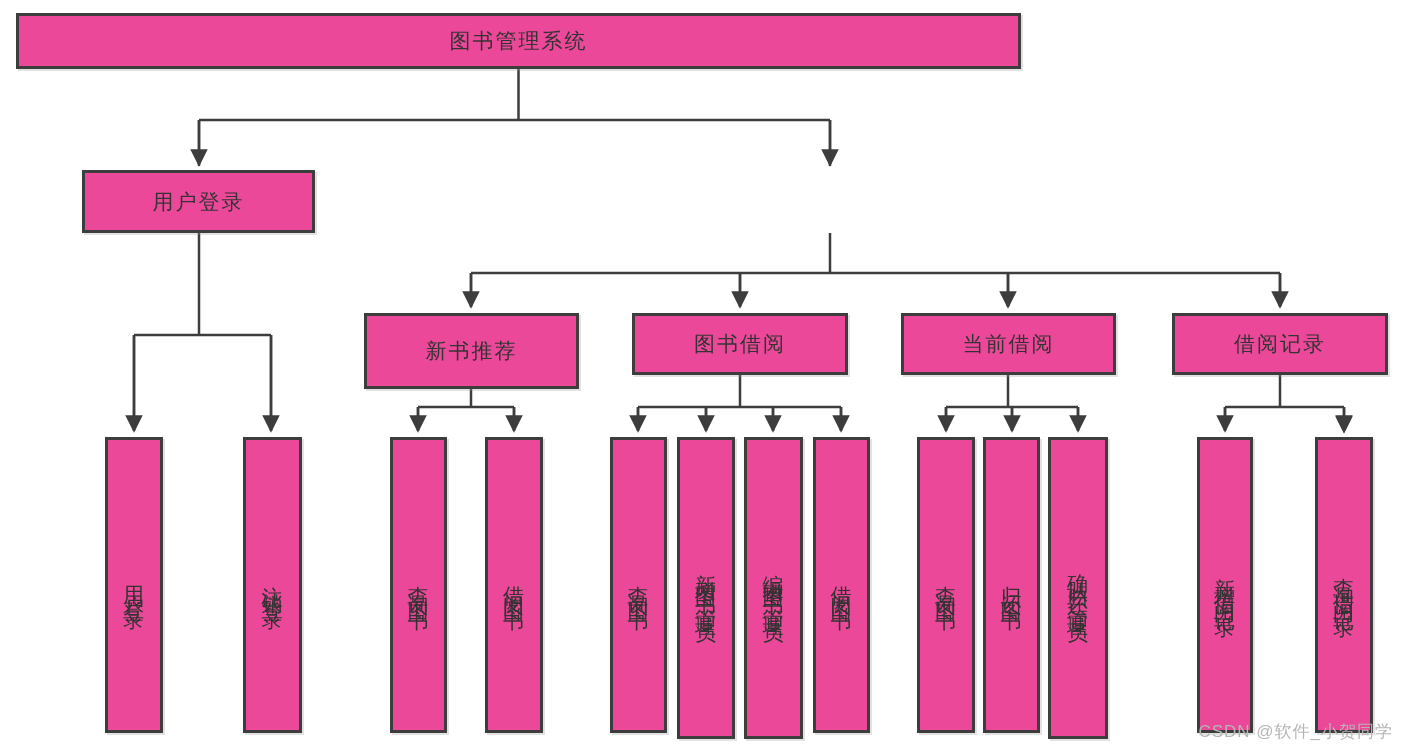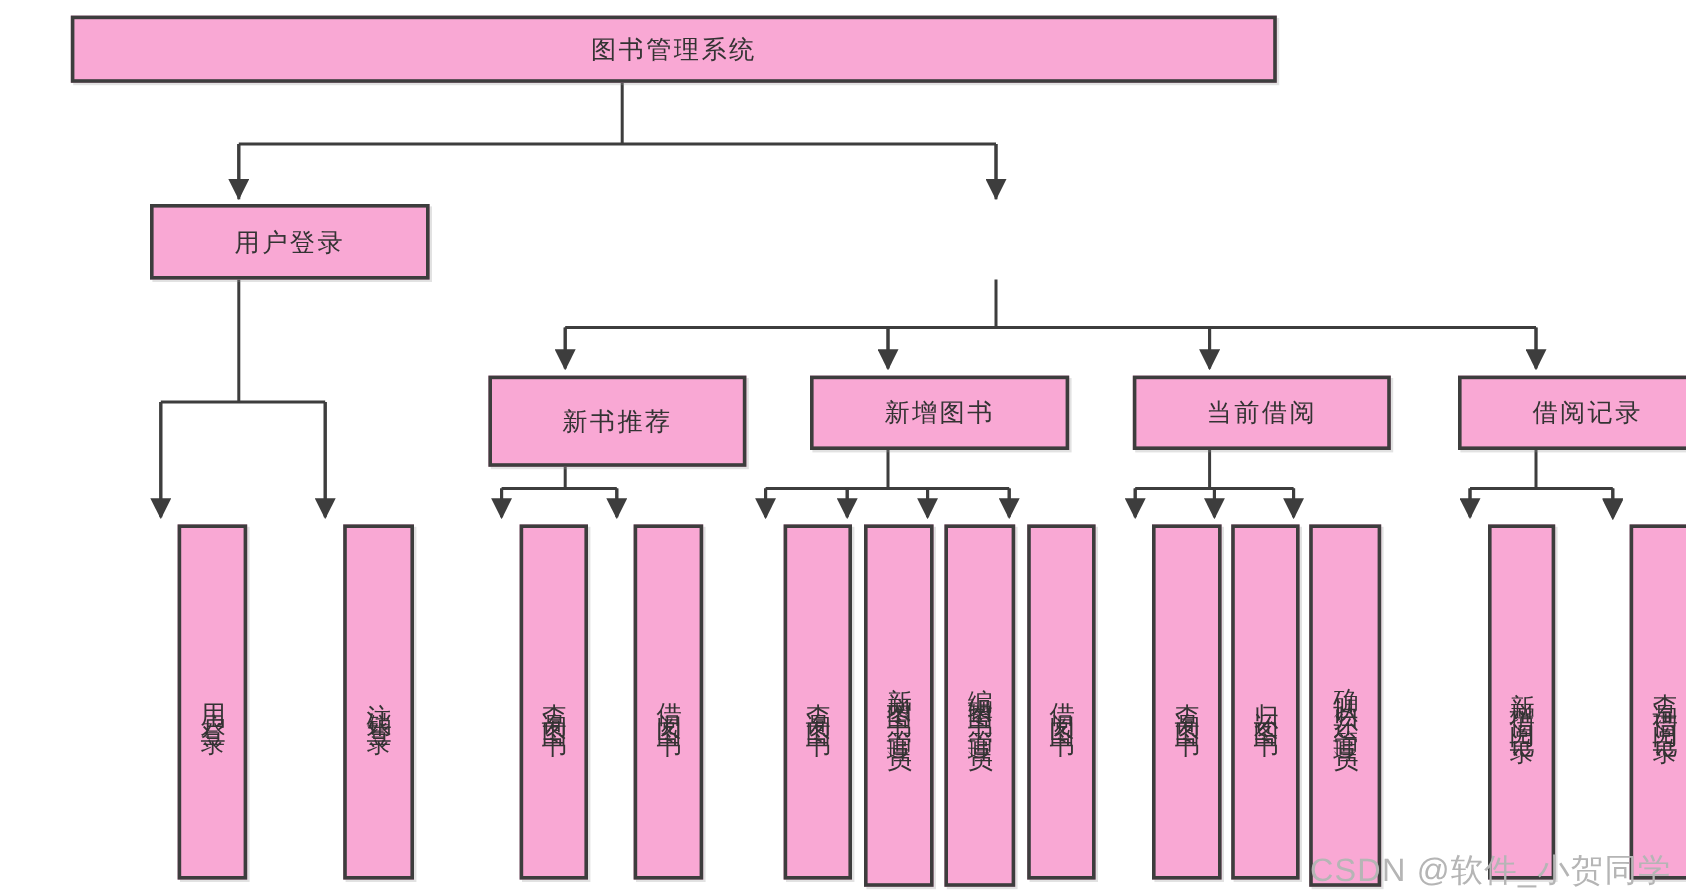--- a/index.html
+++ b/index.html
@@ -7,40 +7,39 @@
     position:relative;
     width:1405px;height:747px;
     background:#ffffff;
     font-family:"Liberation Sans", sans-serif;
     overflow:hidden;
   }
   #wires{position:absolute;left:0;top:0;width:1405px;height:747px;}
   .node{
     position:absolute;
     box-sizing:border-box;
-    background:#f9a8d4;
+    background:#ec4899;
     border:3px solid #3d3d3d;
     box-shadow:2px 2px 0 rgba(150,150,150,0.28);
     display:flex;align-items:center;justify-content:center;
     color:#333333;
-    margin-left:43px;
   }
   .hbox{font-size:21px;letter-spacing:2px;}
   .vbox span{
     writing-mode:vertical-rl;
     font-size:21px;
     letter-spacing:8px;
     line-height:1;
     color:#333333;
   }
   .vbox.tall span{letter-spacing:7px;}
   #watermark{
     position:absolute;
     right:12px;bottom:4px;
-    font-size:27px;
+    font-size:17px;
     color:#b5b5b5;
     letter-spacing:1px;
     z-index:5;
   }
 </style>
 </head>
 <body>
 
 <div id="stage">
 
@@ -95,21 +94,21 @@
   </div>
 
   <div class="node hbox" style="left:82px;top:170px;width:233px;height:63px;">
     <span>用户登录</span>
   </div>
 
   <div class="node hbox" style="left:364px;top:313px;width:215px;height:76px;">
     <span>新书推荐</span>
   </div>
   <div class="node hbox" style="left:632px;top:313px;width:216px;height:62px;">
-    <span>新增图书</span>
+    <span>图书借阅</span>
   </div>
   <div class="node hbox" style="left:901px;top:313px;width:215px;height:62px;">
     <span>当前借阅</span>
   </div>
   <div class="node hbox" style="left:1172px;top:313px;width:216px;height:62px;">
     <span>借阅记录</span>
   </div>
 
   <div class="node vbox" style="left:105px;top:437px;width:58px;height:296px;">
     <span>用户登录</span>

